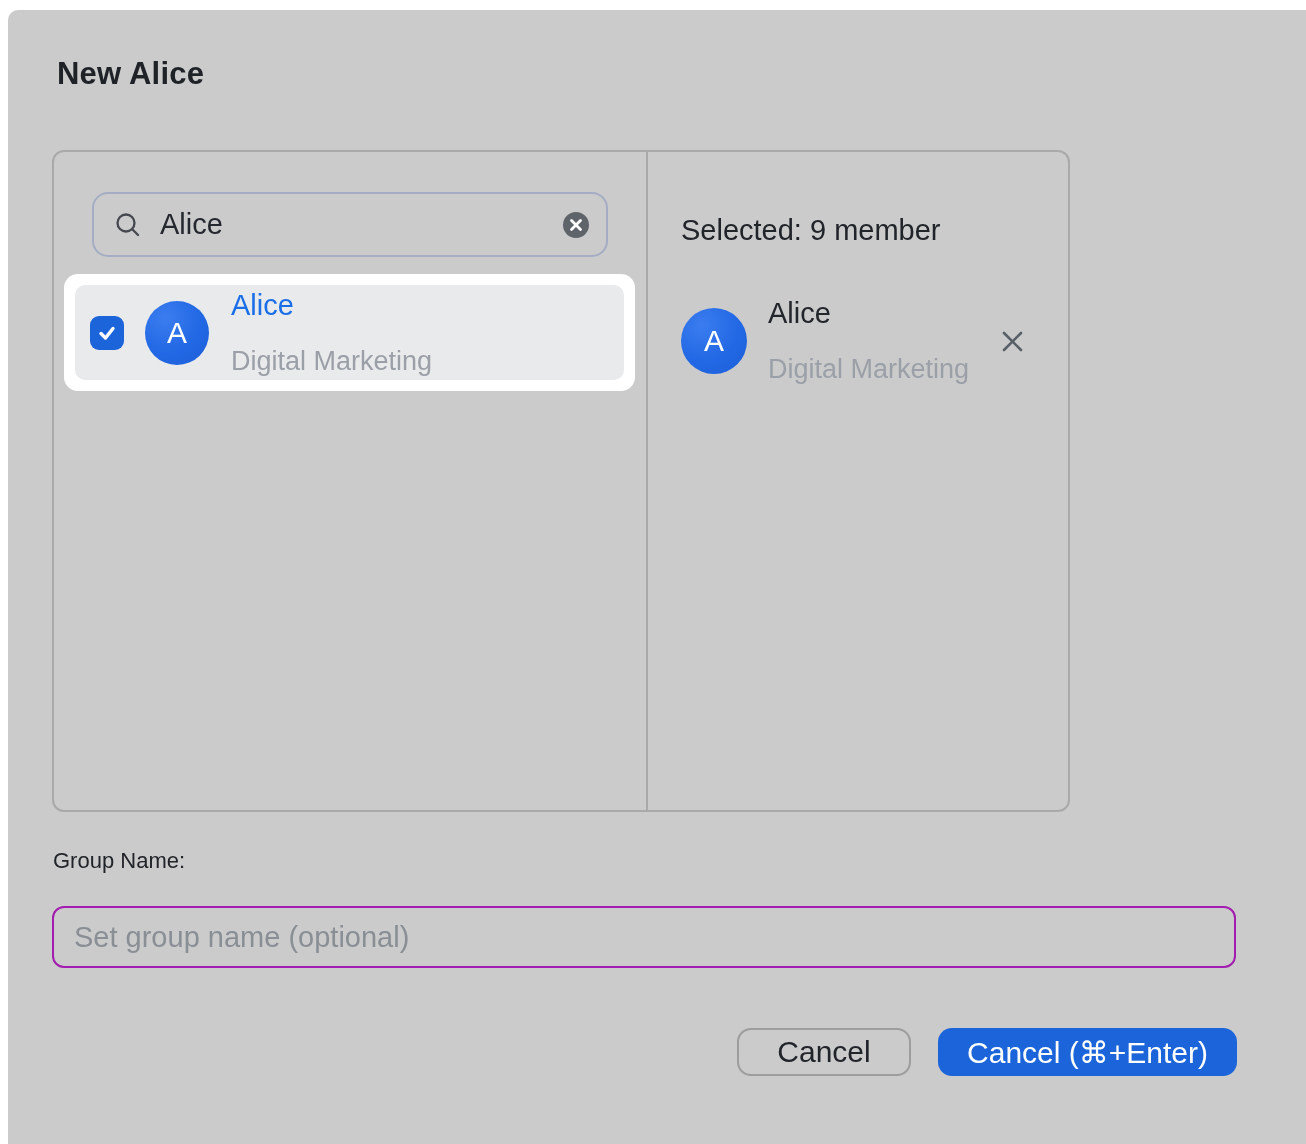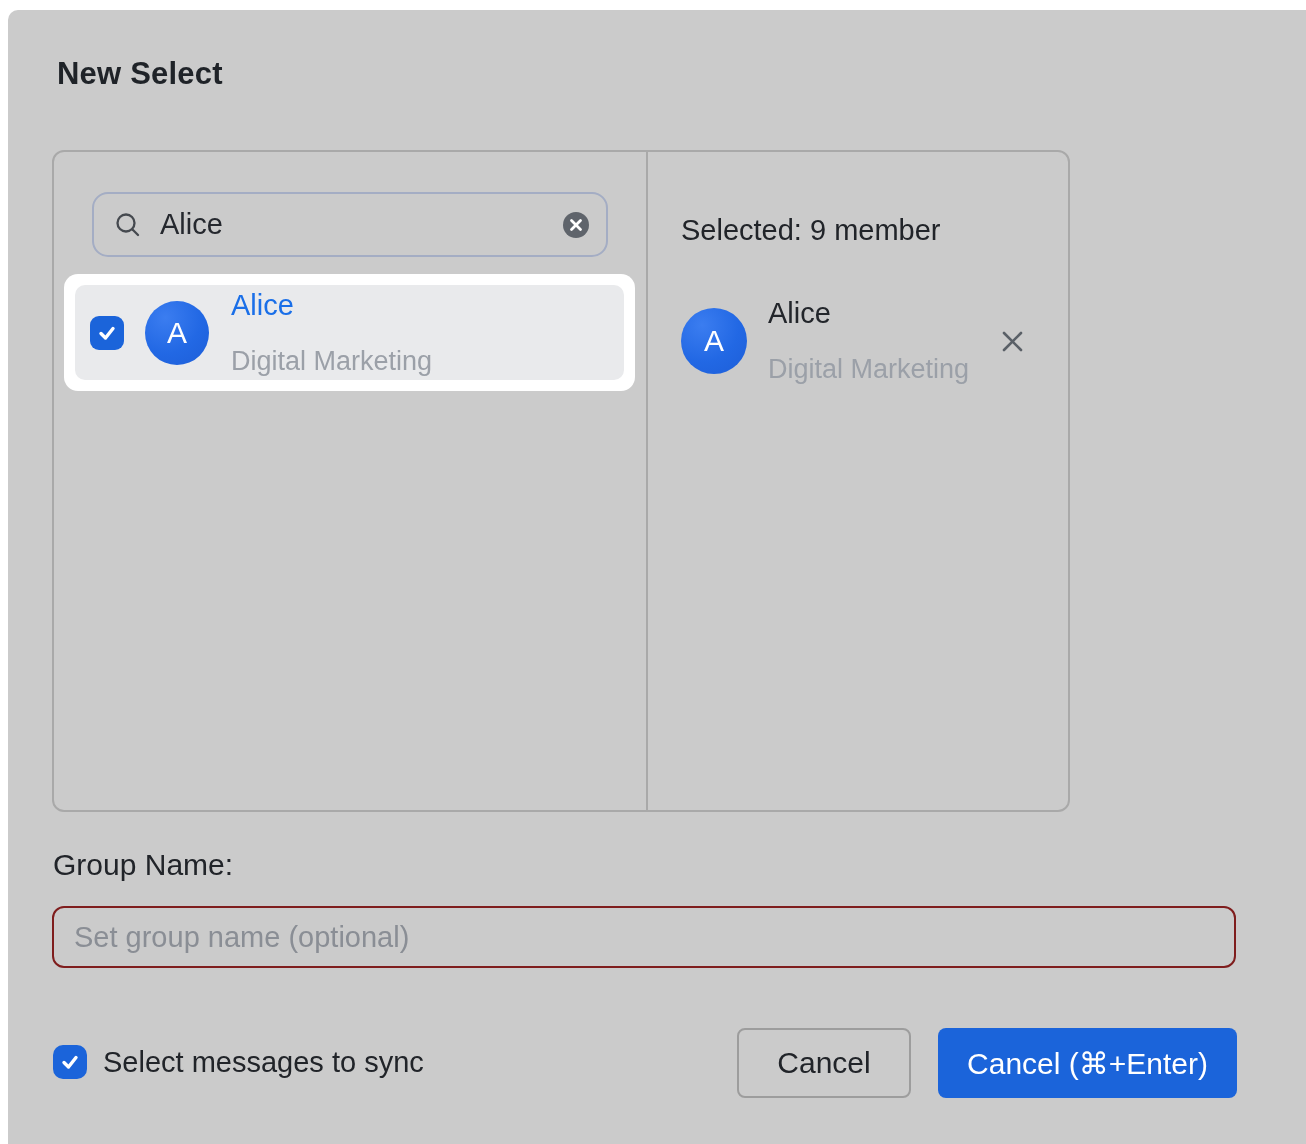--- a/index.html
+++ b/index.html
@@ -75,54 +75,54 @@
     position:absolute;left:33px;top:145px;right:0;
     display:flex;align-items:center;padding-right:42px;box-sizing:border-box;
   }
   .member-row .avatar{width:66px;height:66px;margin-right:21px;}
   .member-row .texts{flex:1;}
   .remove-btn{
     border:none;background:transparent;padding:0;margin:0;cursor:pointer;
     width:28px;height:28px;display:flex;align-items:center;justify-content:center;flex:0 0 auto;
   }
   
-  .group-label{position:absolute;left:45px;top:838px;font-size:30px;color:#212429;}
+  .group-label{position:absolute;left:45px;top:838px;font-size:22px;color:#212429;}
   .group-input{
     position:absolute;left:44px;top:896px;width:1184px;height:62px;
-    border:2px solid #7f1d1d;border-radius:12px;box-sizing:border-box;
+    border:2px solid #a21caf;border-radius:12px;box-sizing:border-box;
     background:transparent;outline:none;
     font-family:"Liberation Sans", sans-serif;
     font-size:29px;color:#25282e;padding:1px 20px;
   }
   .group-input::placeholder{color:#8a8e95;opacity:1;}
   
   .sync-wrap{
     position:absolute;left:45px;top:1035px;display:flex;align-items:center;
   }
   .sync-wrap .checkbox{border-radius:10px;}
   .sync-label{font-size:29px;color:#212429;margin-left:16px;}
   .btn{
-    position:absolute;top:1018px;height:70px;border-radius:8px;
+    position:absolute;top:1018px;height:48px;border-radius:14px;
     font-family:"Liberation Sans", sans-serif;font-size:30px;
     display:flex;align-items:center;justify-content:center;cursor:pointer;box-sizing:border-box;
   }
   .btn-cancel{
     left:729px;width:174px;background:transparent;border:2px solid #9d9d9d;color:#212429;
   }
   .btn-create{
     left:930px;width:299px;background:#1b64da;border:none;color:#ffffff;
   }
 </style>
 </head>
 <body>
 
 <div class="page">
   <div class="dialog">
 
-    <div class="title">New Select</div>
+    <div class="title">New Alice</div>
 
     <div class="panes">
 
       <div class="pane-left">
         <div class="searchbox">
           <svg width="28" height="28" viewBox="0 0 28 28">
             <circle cx="12" cy="12" r="8.5" fill="none" stroke="#45494f" stroke-width="2.3"></circle>
             <line x1="18.5" y1="18.5" x2="24" y2="24" stroke="#45494f" stroke-width="2.3" stroke-linecap="round"></line>
           </svg>
           <input class="search-input" type="text" value="Alice" style="">
@@ -170,26 +170,18 @@
               <line x1="22" y1="5" x2="5" y2="22" stroke="#5a6067" stroke-width="2.6" stroke-linecap="round"></line>
             </svg>
           </button>
         </div>
       </div>
     </div>
 
     <div class="group-label">Group Name:</div>
     <input class="group-input" type="text" placeholder="Set group name (optional)" style="">
 
-    <div class="sync-wrap">
-      <div class="checkbox" role="checkbox" aria-checked="true">
-        <svg width="24" height="24" viewBox="0 0 24 24">
-          <polyline points="6,12.5 10.5,17 18,7.5" fill="none" stroke="#ffffff" stroke-width="3.4" stroke-linecap="round" stroke-linejoin="round"></polyline>
-        </svg>
-      </div>
-      <span class="sync-label">Select messages to sync</span>
-    </div>
 
     <button class="btn btn-cancel">Cancel</button>
     <button class="btn btn-create">Cancel (⌘+Enter)</button>
 
   </div>
 </div>
 
 </body></html>

